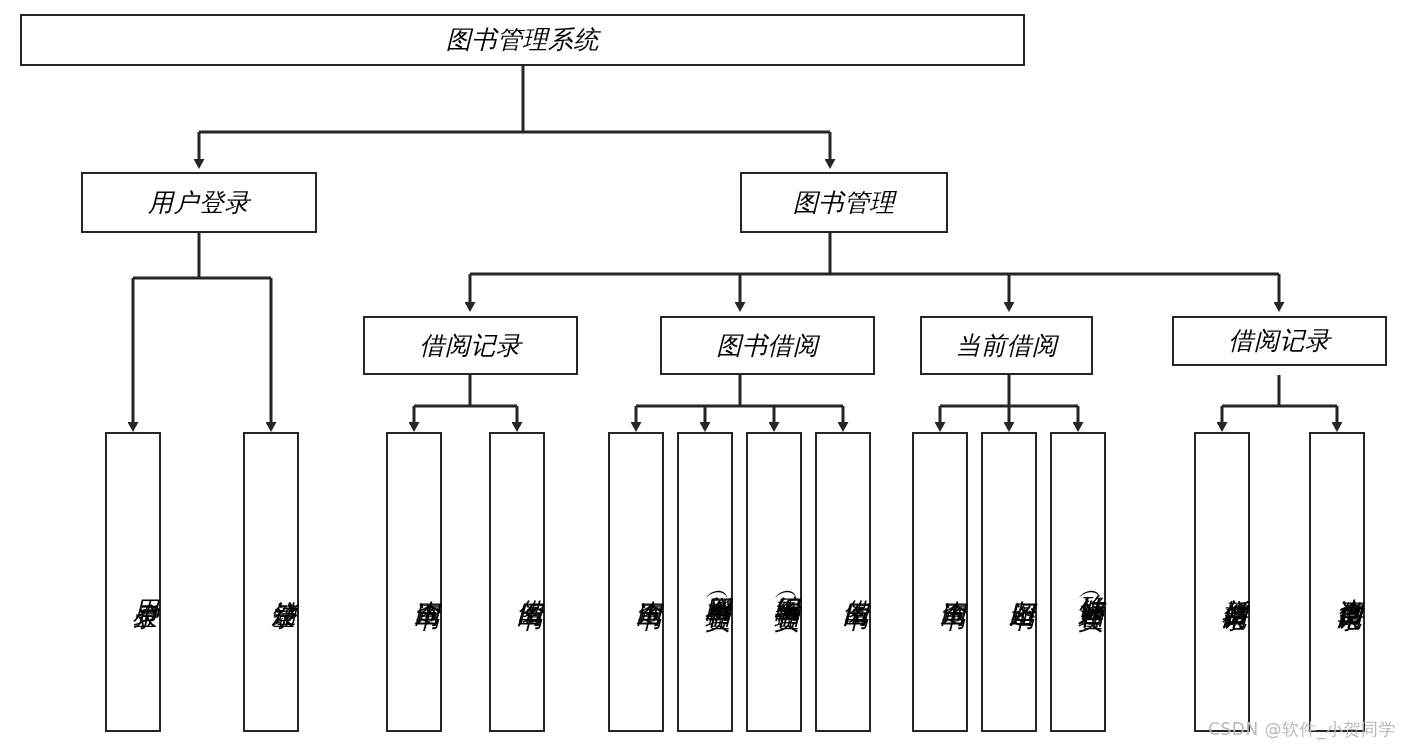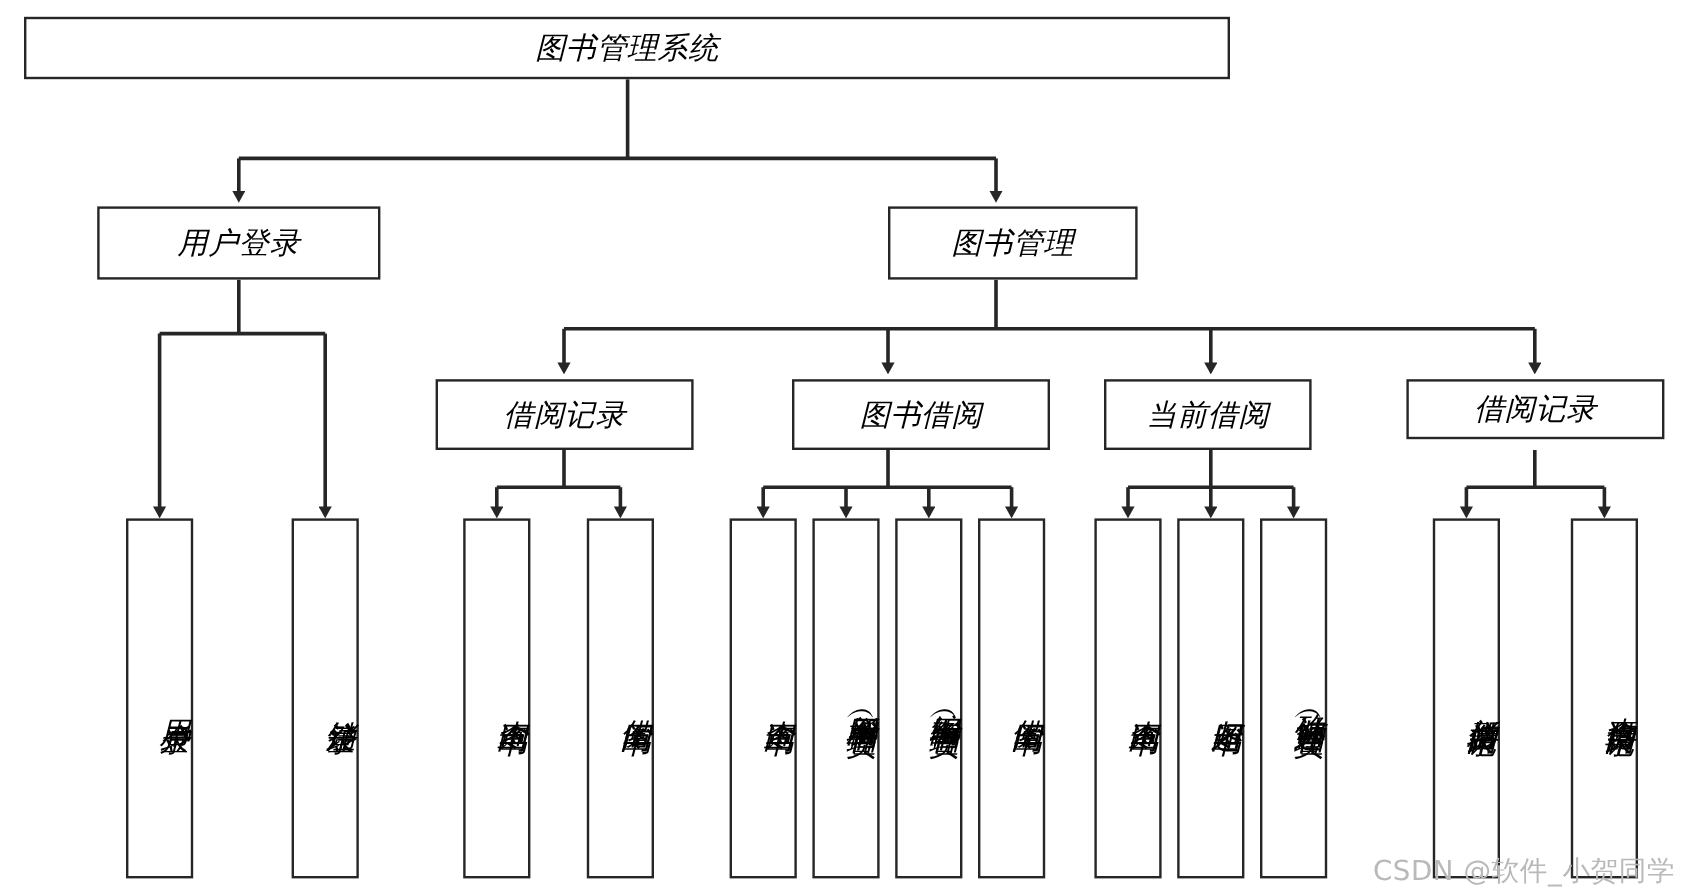--- a/index.html
+++ b/index.html
@@ -56,21 +56,21 @@
   }
   .node-v > span {
     writing-mode: vertical-rl;
     text-orientation: upright;
     display: block;
   }
   #watermark {
     position: absolute;
     right: 9px;
     bottom: 6px;
-    font-size: 23px;
+    font-size: 17px;
     color: #b9b9b9;
     letter-spacing: 0.5px;
     white-space: nowrap;
     z-index: 5;
   }
 </style>
 </head>
 <body>
 
 <div id="canvas">

